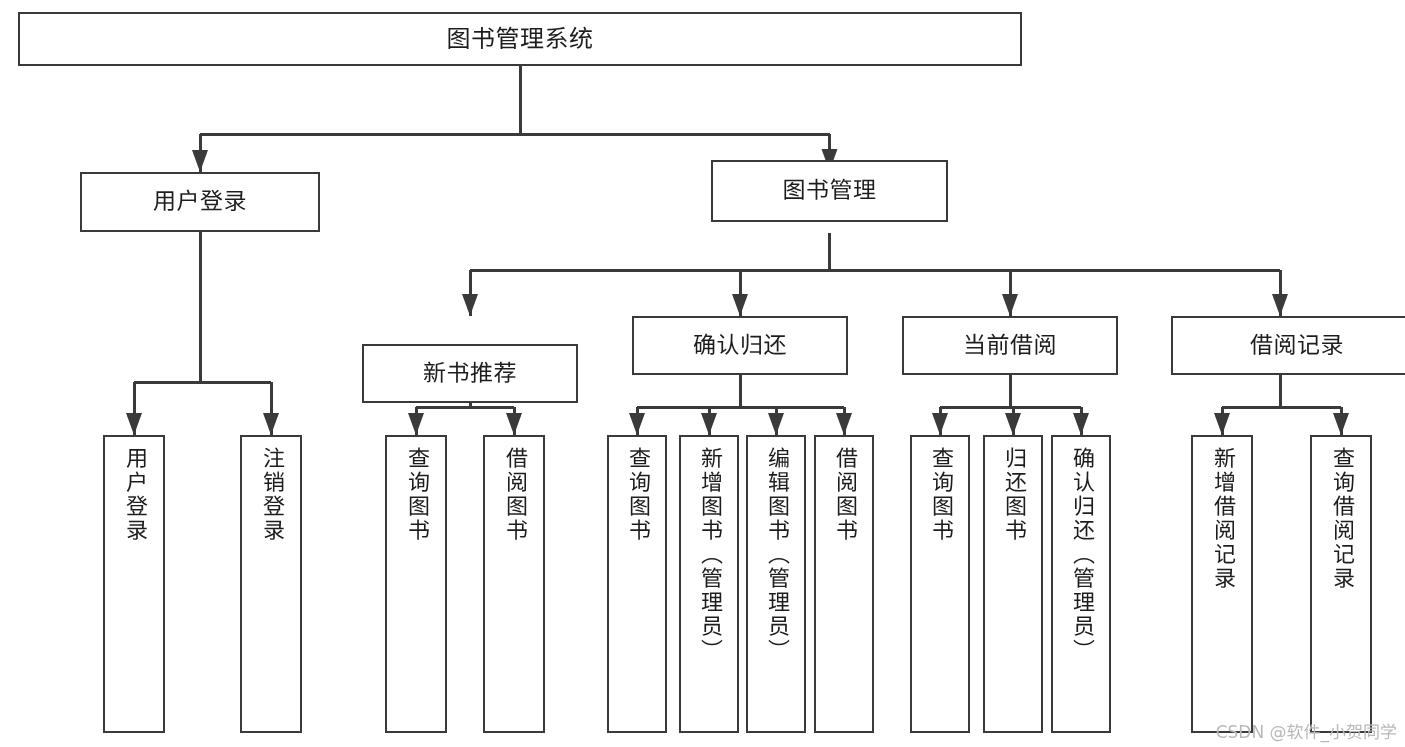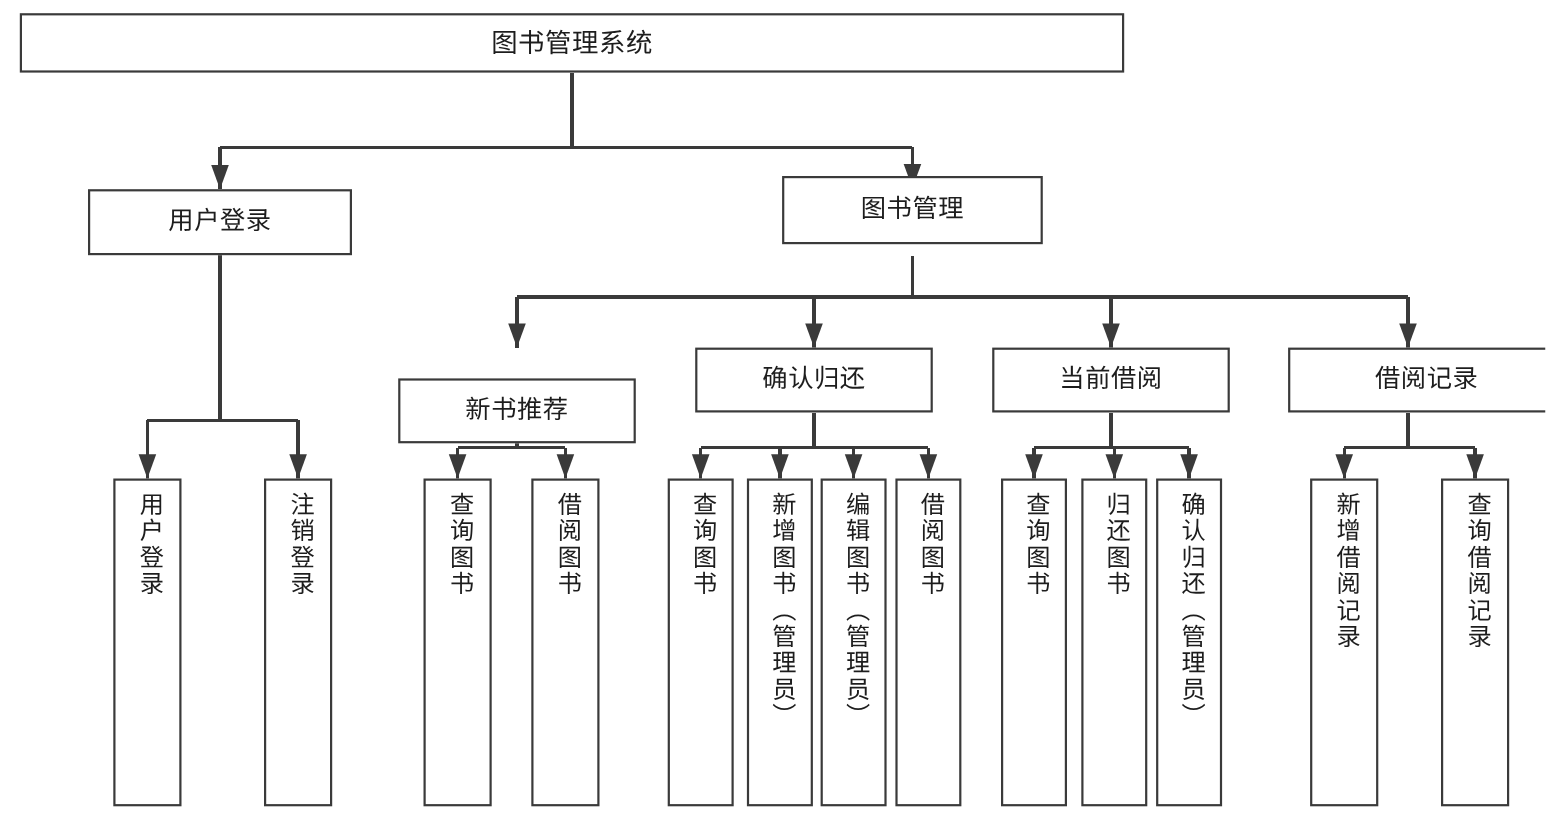--- a/index.html
+++ b/index.html
@@ -189,13 +189,14 @@
       <div class="node vert" style="left: 1051px; top: 435px; width: 60px; height: 298px;">
         <span class="node-label">确认归还（管理员）</span>
       </div>
       <div class="node vert" style="left: 1191px; top: 435px; width: 62px; height: 298px;">
         <span class="node-label">新增借阅记录</span>
       </div>
       <div class="node vert" style="left: 1310px; top: 435px; width: 62px; height: 298px;">
         <span class="node-label">查询借阅记录</span>
       </div>
     </div>
+  <div class="watermark">CSDN @软件_小贺同学</div>
 </div>
 
 </body></html>

